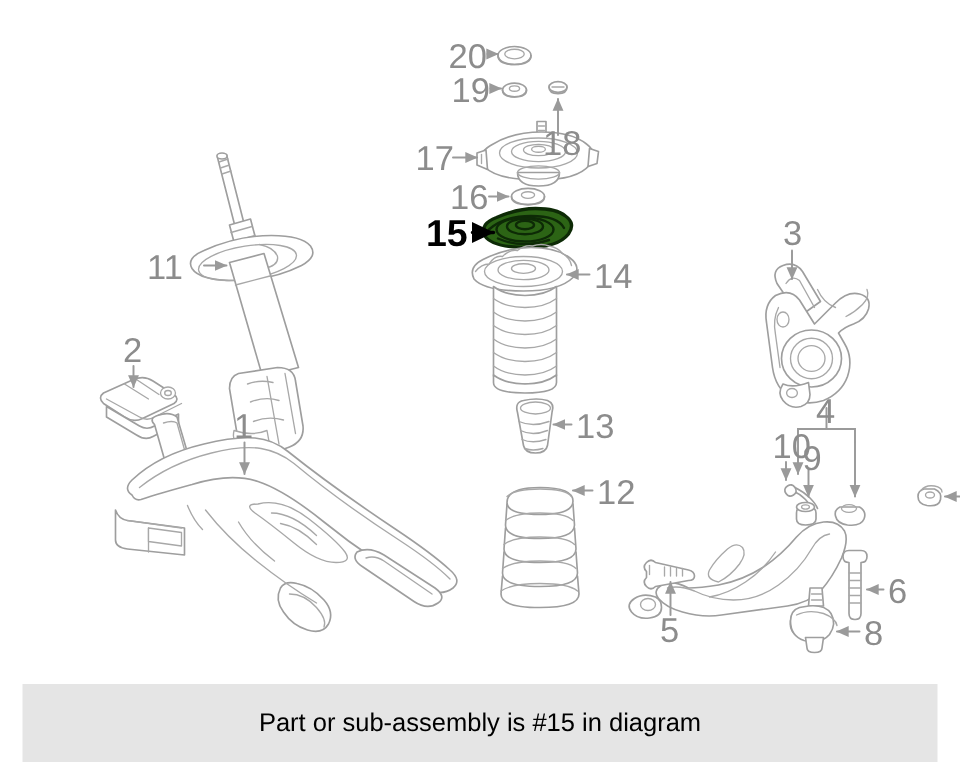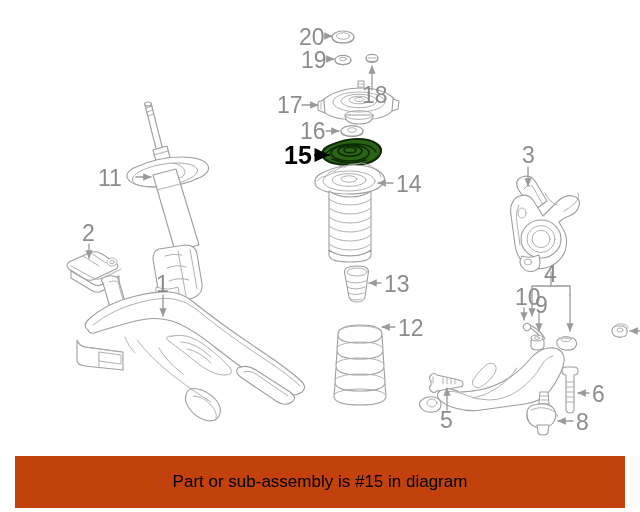--- a/index.html
+++ b/index.html
@@ -25,21 +25,21 @@
     display: block;
     width: 640px;
     height: 450px;
   }
   .notice-banner {
     position: absolute;
     left: 15px;
     top: 456px;
     width: 610px;
     height: 52px;
-    background: #c2410c;
+    background: #e5e5e5;
     display: flex;
     flex-direction: column;
     align-items: center;
     justify-content: center;
     box-sizing: border-box;
   }
   .notice-line {
     color: #000000;
     font-family: "Liberation Sans", sans-serif;
     font-size: 17px;

